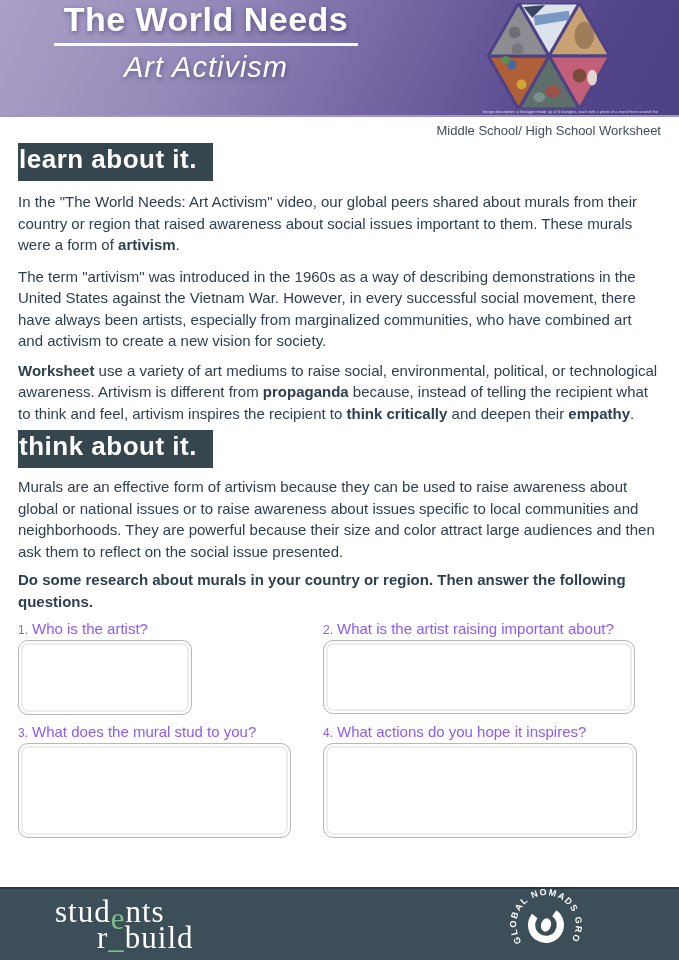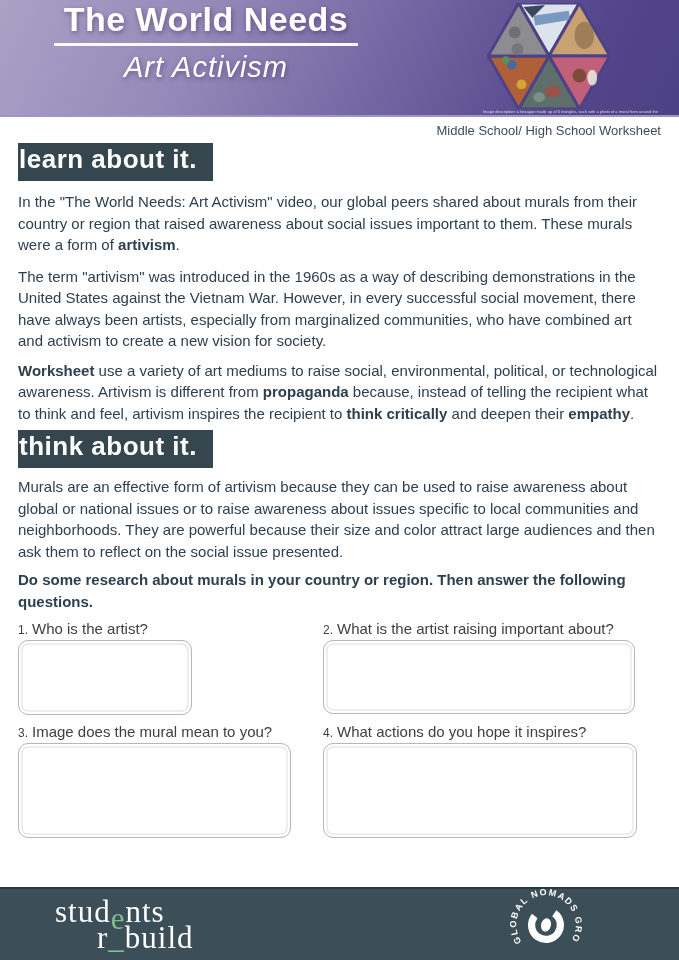--- a/index.html
+++ b/index.html
@@ -65,21 +65,21 @@
     font-size:15px; line-height:21.5px; color:#2e4050;
   }
   .para b { font-weight:700; }
   .para.tight { margin-top:8px; }
   .para.bold-all { font-weight:700; margin-top:7px; }
 
   
   .q-grid { display:flex; padding-left:18px; margin-top:8px; }
   .q-col1 { width:305px; flex:0 0 305px; }
   .q-col2 { flex:1 1 auto; }
-  .q-label { font-size:15px; color:#404040; white-space:nowrap; }
+  .q-label { font-size:15px; color:#8b5cf6; white-space:nowrap; }
   .q-num { font-size:12px; margin-right:4px; }
   .answer-box {
     display:block; margin-top:3px;
     background:#ffffff;
     border:1.5px solid #b7b7b7; border-radius:10px;
     box-shadow:inset 0 0 0 2.5px #ffffff, inset 0 0 0 3.5px #dcdcdc;
     resize:none; outline:none;
     font-family:"Liberation Sans", sans-serif; font-size:14px; color:#2e4050;
     padding:8px 10px;
   }
@@ -165,21 +165,21 @@
       <div class="q-label">
         <span class="q-num">2.</span><span>What is the artist raising important about?</span>
       </div>
       <textarea class="answer-box box-2" aria-label="What is the artist raising awareness about?" style=""></textarea>
     </div>
   </div>
 
   <div class="q-grid row2">
     <div class="q-col1">
       <div class="q-label">
-        <span class="q-num">3.</span><span>Image does the mural mean to you?</span>
+        <span class="q-num">3.</span><span>What does the mural stud to you?</span>
       </div>
       <textarea class="answer-box box-3" aria-label="What does the mural mean to you?" style=""></textarea>
     </div>
     <div class="q-col2">
       <div class="q-label">
         <span class="q-num">4.</span><span>What actions do you hope it inspires?</span>
       </div>
       <textarea class="answer-box box-4" aria-label="What actions do you hope it inspires?" style=""></textarea>
     </div>
   </div>

